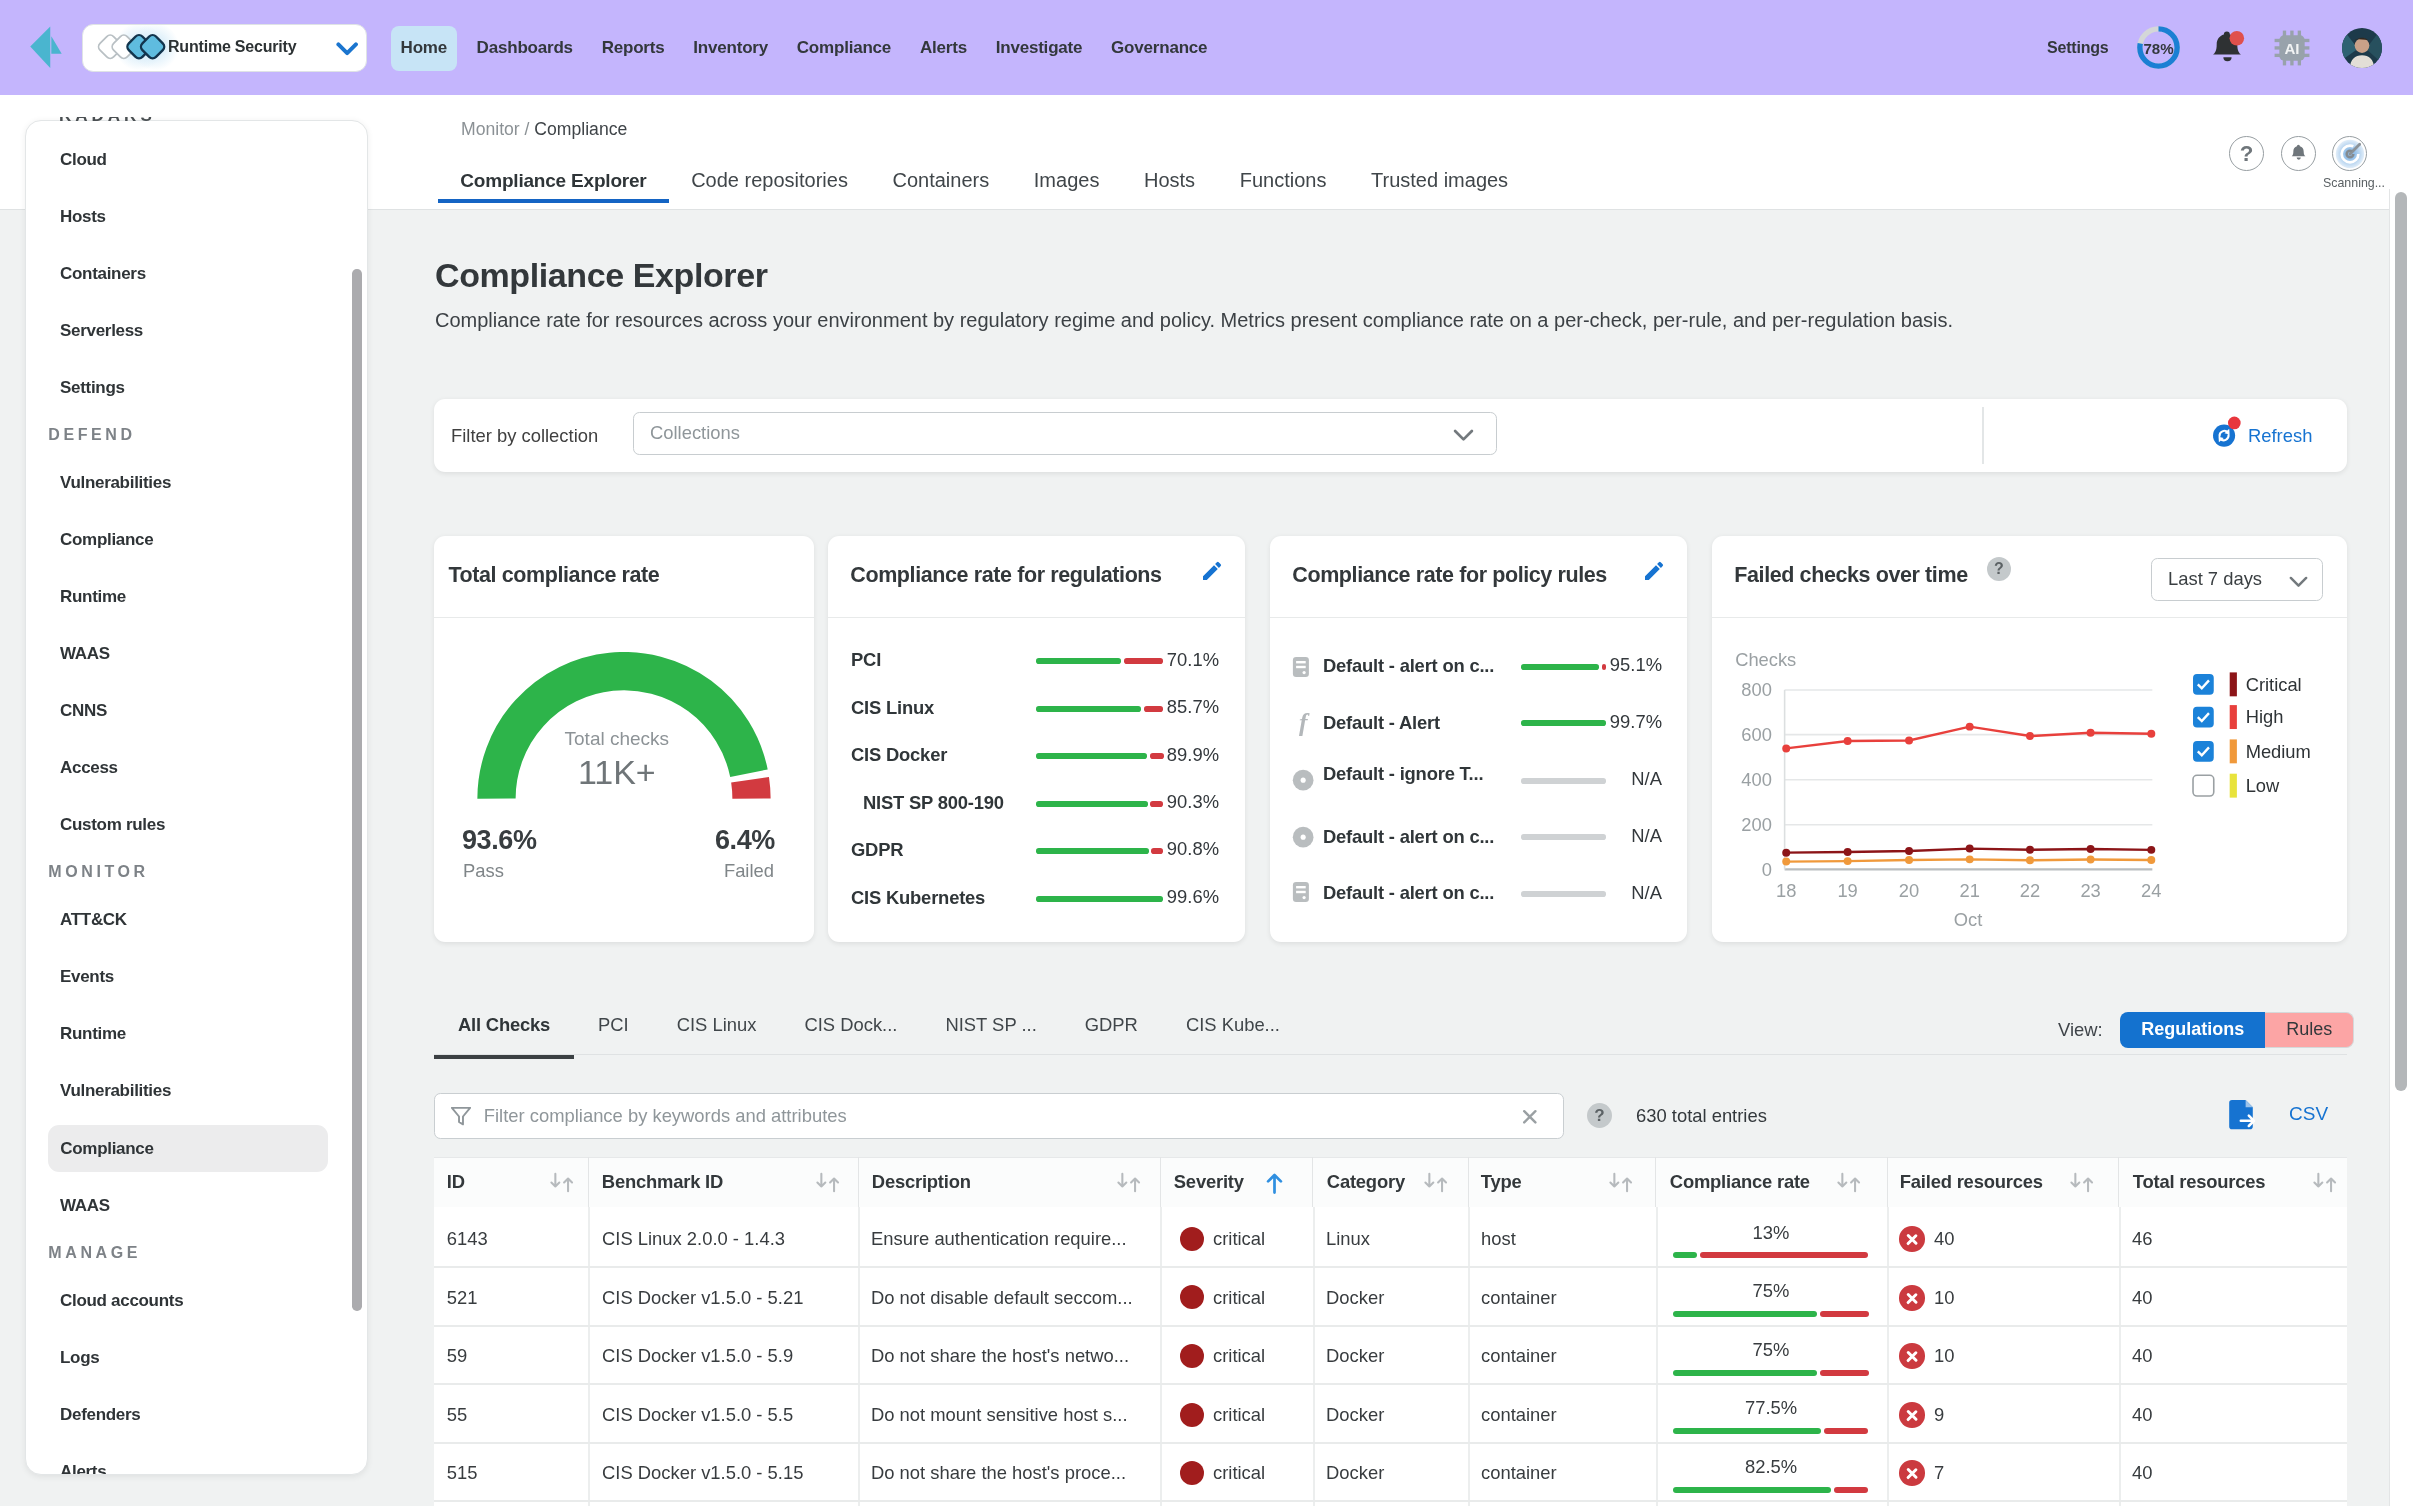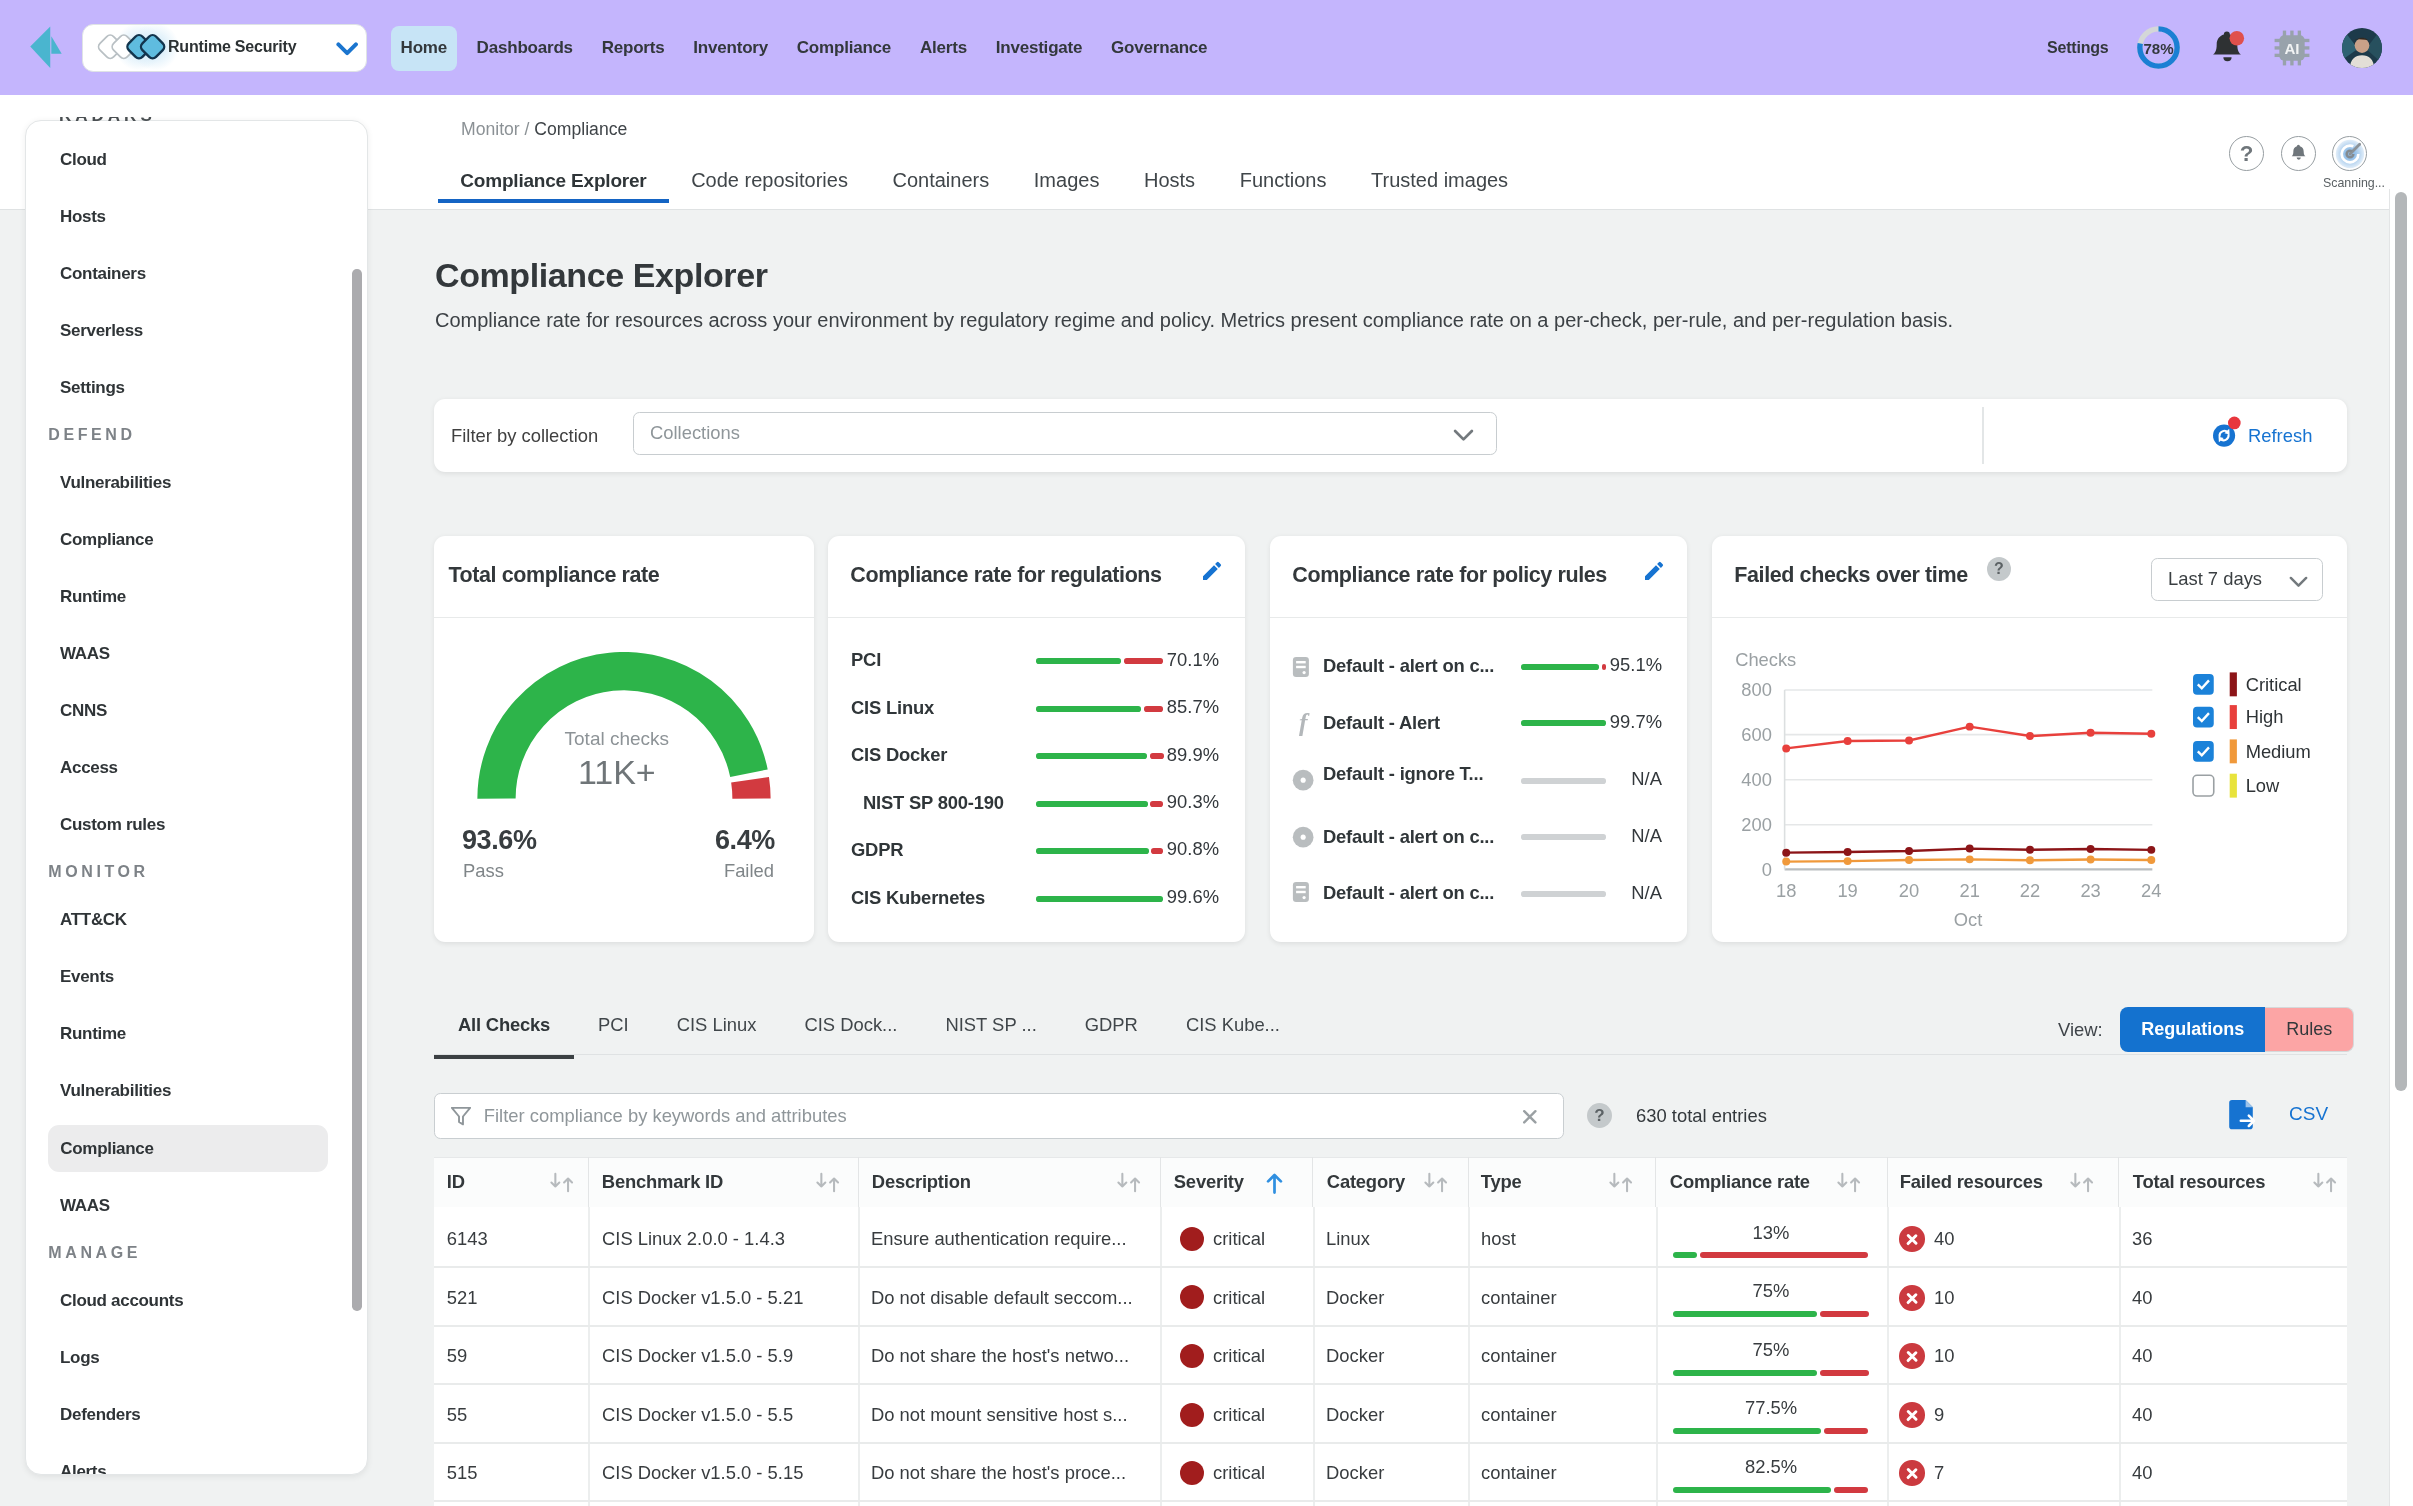--- a/index.html
+++ b/index.html
@@ -64,21 +64,21 @@
 .bar.r { background:#d23a40; }
 .bar.gy { background:#cfd2d4; }
 
 
 #tabs2 { position:absolute; left:434px; top:1014px; display:flex; font-size:18.4px; color:#40464a; }
 #tabs2 .t { padding:0 24px 19px 24px; }
 #tabs2 .t.act { font-weight:700; color:#2f3538; border-bottom:4.8px solid #3b4043; letter-spacing:-0.2px; }
 #tabline { position:absolute; left:434px; top:1054px; width:1913px; height:0.8px; background:#dfe2e3; }
 #viewrow { position:absolute; left:2058px; top:1007px; height:45px; display:flex; align-items:center; }
 #viewrow .vl { font-size:18.4px; color:#3f4449; margin-right:17.6px; }
-#viewrow .bt { height:45px; display:flex; align-items:center; font-size:18px; padding:16px 21px; }
+#viewrow .bt { height:36px; display:flex; align-items:center; font-size:18px; padding:16px 21px; }
 #viewrow .on { background:#1472cf; color:#fff; font-weight:700; border-radius:8px 0 0 8px; }
 #viewrow .off { background:#fca5a5; color:#33383b; border:1.6px solid #d5d9da; border-left:none; border-radius:0 8px 8px 0; }
 
 
 #finput { position:absolute; left:434px; top:1093px; width:1130px; height:46px; background:#fff; border:1.6px solid #c9ced1; border-radius:6.4px; display:flex; align-items:center; }
 #finput .ph { font-size:18.4px; color:#8f969a; margin-left:12.8px; }
 #totent { position:absolute; left:1636px; top:1105px; font-size:18.4px; color:#33383c; }
 #csv { position:absolute; left:2228px; top:1100px; }
 #csv span { position:absolute; left:61px; top:3.2px; color:#1673d1; font-size:19px; }
 
@@ -559,21 +559,21 @@
   <div class="cell" style="left:437px;top:71px">Ensure authentication require...</div>
   <div class="sevdot" style="left:746px;top:70px"></div>
   <div class="cell" style="left:779px;top:71px">critical</div>
   <div class="cell" style="left:892px;top:71px">Linux</div>
   <div class="cell" style="left:1047px;top:71px">host</div>
   <div class="pct" style="left:1239px;top:65px">13%</div>
   <div class="tbar" style="left:1239px;top:95px;width:24px;background:#2db44a"></div>
   <div class="tbar" style="left:1266px;top:95px;width:168px;background:#d23a40"></div>
   <div class="badge" style="left:1465px;top:69px"></div>
   <div class="cell" style="left:1500px;top:71px">40</div>
-  <div class="cell" style="left:1698px;top:71px">36</div>
+  <div class="cell" style="left:1698px;top:71px">46</div>
   <div class="cell" style="left:12.8px;top:130px">521</div>
   <div class="cell" style="left:168px;top:130px">CIS Docker v1.5.0 - 5.21</div>
   <div class="cell" style="left:437px;top:130px">Do not disable default seccom...</div>
   <div class="sevdot" style="left:746px;top:128px"></div>
   <div class="cell" style="left:779px;top:130px">critical</div>
   <div class="cell" style="left:892px;top:130px">Docker</div>
   <div class="cell" style="left:1047px;top:130px">container</div>
   <div class="pct" style="left:1239px;top:123px">75%</div>
   <div class="tbar" style="left:1239px;top:154px;width:144px;background:#2db44a"></div>
   <div class="tbar" style="left:1386px;top:154px;width:49px;background:#d23a40"></div>

